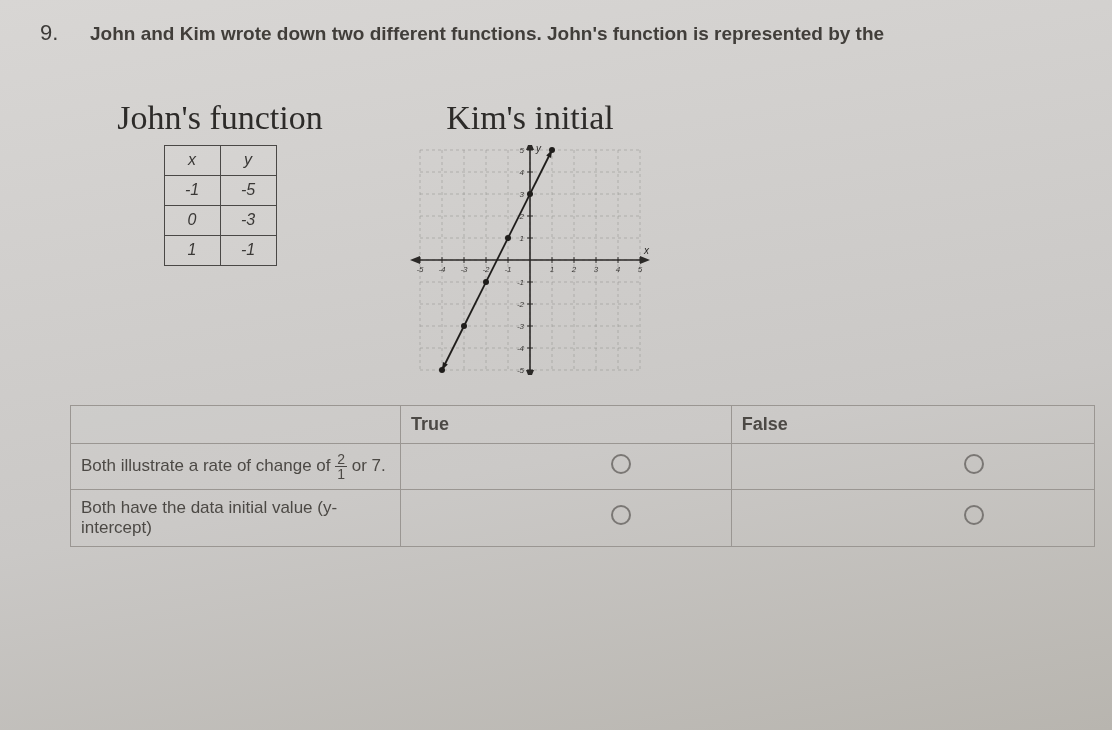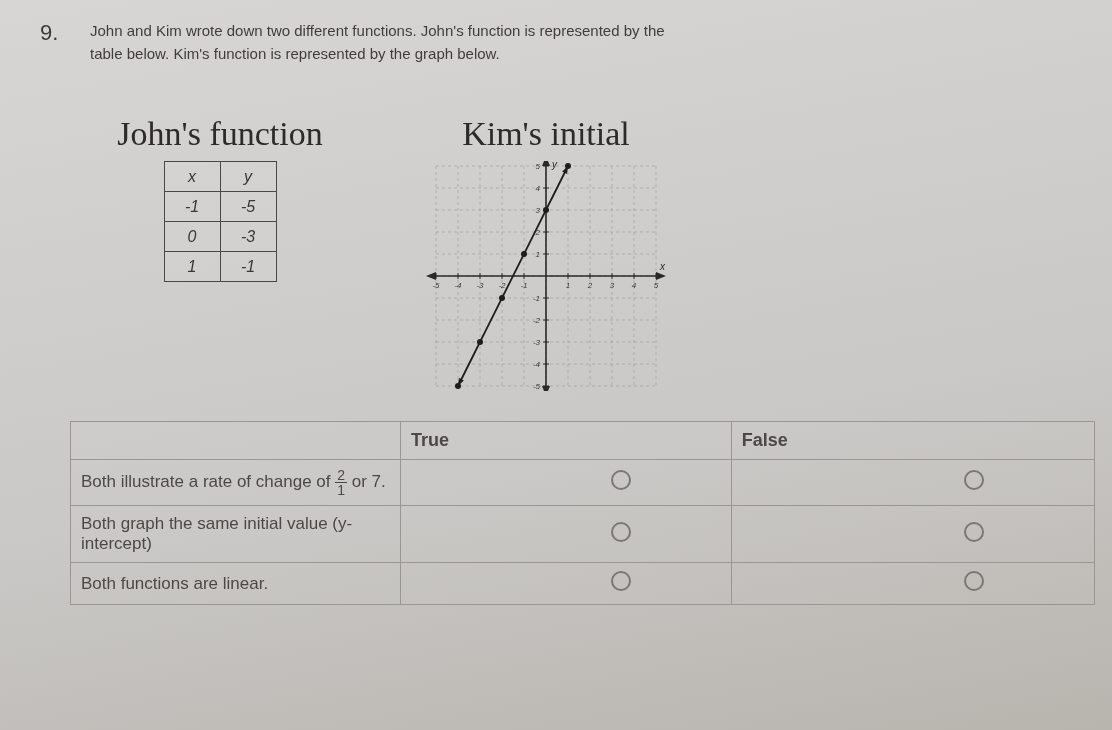--- a/index.html
+++ b/index.html
@@ -10,27 +10,27 @@
     font-family: "Segoe UI", Arial, sans-serif;
     color: #3a3835;
     overflow: hidden;
     position: relative;
   }
   .page {
     padding: 20px 40px 0 40px;
   }
   .qrow { display: flex; gap: 20px; }
   .qnum { font-size: 22px; color: #3c3a38; min-width: 30px; }
-  .qtext { font-size: 15px; color: #413e3a; line-height: 1.5; font-weight: 400; }
+  .qtext { font-size: 19px; color: #413e3a; line-height: 1.5; font-weight: 700; }
   .bold { font-weight: 700; }
 
   .three-col {
     display: flex;
     margin-top: 50px;
-    gap: 46px;
+    gap: 30px;
     padding-left: 50px;
   }
   .col { flex: 1; }
 
   .script-title {
     font-family: "Brush Script MT", cursive;
     font-size: 34px;
     color: #2d2b29;
     text-align: center;
     margin-bottom: 8px;
@@ -92,21 +92,20 @@
   .frac .bot { padding:0 2px; }
 </style>
 </head>
 <body>
 
 <div class="page">
   <div class="qrow">
     <div class="qnum">9.</div>
     <div class="qtext">
       <span>John and Kim wrote down two different functions. John's function is represented by the</span><br>
-      <span>table below. Kim's function is represented by the graph below.</span>
     </div>
   </div>
 
   <div class="three-col">
 
     <div class="col" style="flex:0 0 260px">
       <div class="script-title">John's function</div>
       <table class="data">
         <tbody>
             <tr>
@@ -233,28 +232,21 @@
               <span class="bot">1</span>
             </span>
         <span> or 7.</span>
       </td>
       <td style="border-right:none"></td>
       <td class="center" style="border-left:none"><span class="radio"></span></td>
       <td style="border-right:none"></td>
       <td class="center" style="border-left:none"><span class="radio"></span></td>
     </tr>
     <tr>
-      <td class="stmt">Both graph the same initial value (y-intercept)</td>
-      <td style="border-right:none"></td>
-      <td class="center" style="border-left:none"><span class="radio"></span></td>
-      <td style="border-right:none"></td>
-      <td class="center" style="border-left:none"><span class="radio"></span></td>
-    </tr>
-    <tr>
-      <td class="stmt">Both functions are linear.</td>
+      <td class="stmt">Both have the data initial value (y-intercept)</td>
       <td style="border-right:none"></td>
       <td class="center" style="border-left:none"><span class="radio"></span></td>
       <td style="border-right:none"></td>
       <td class="center" style="border-left:none"><span class="radio"></span></td>
     </tr>
   </tbody>
     </table>
 </div>
 
 </body></html>

